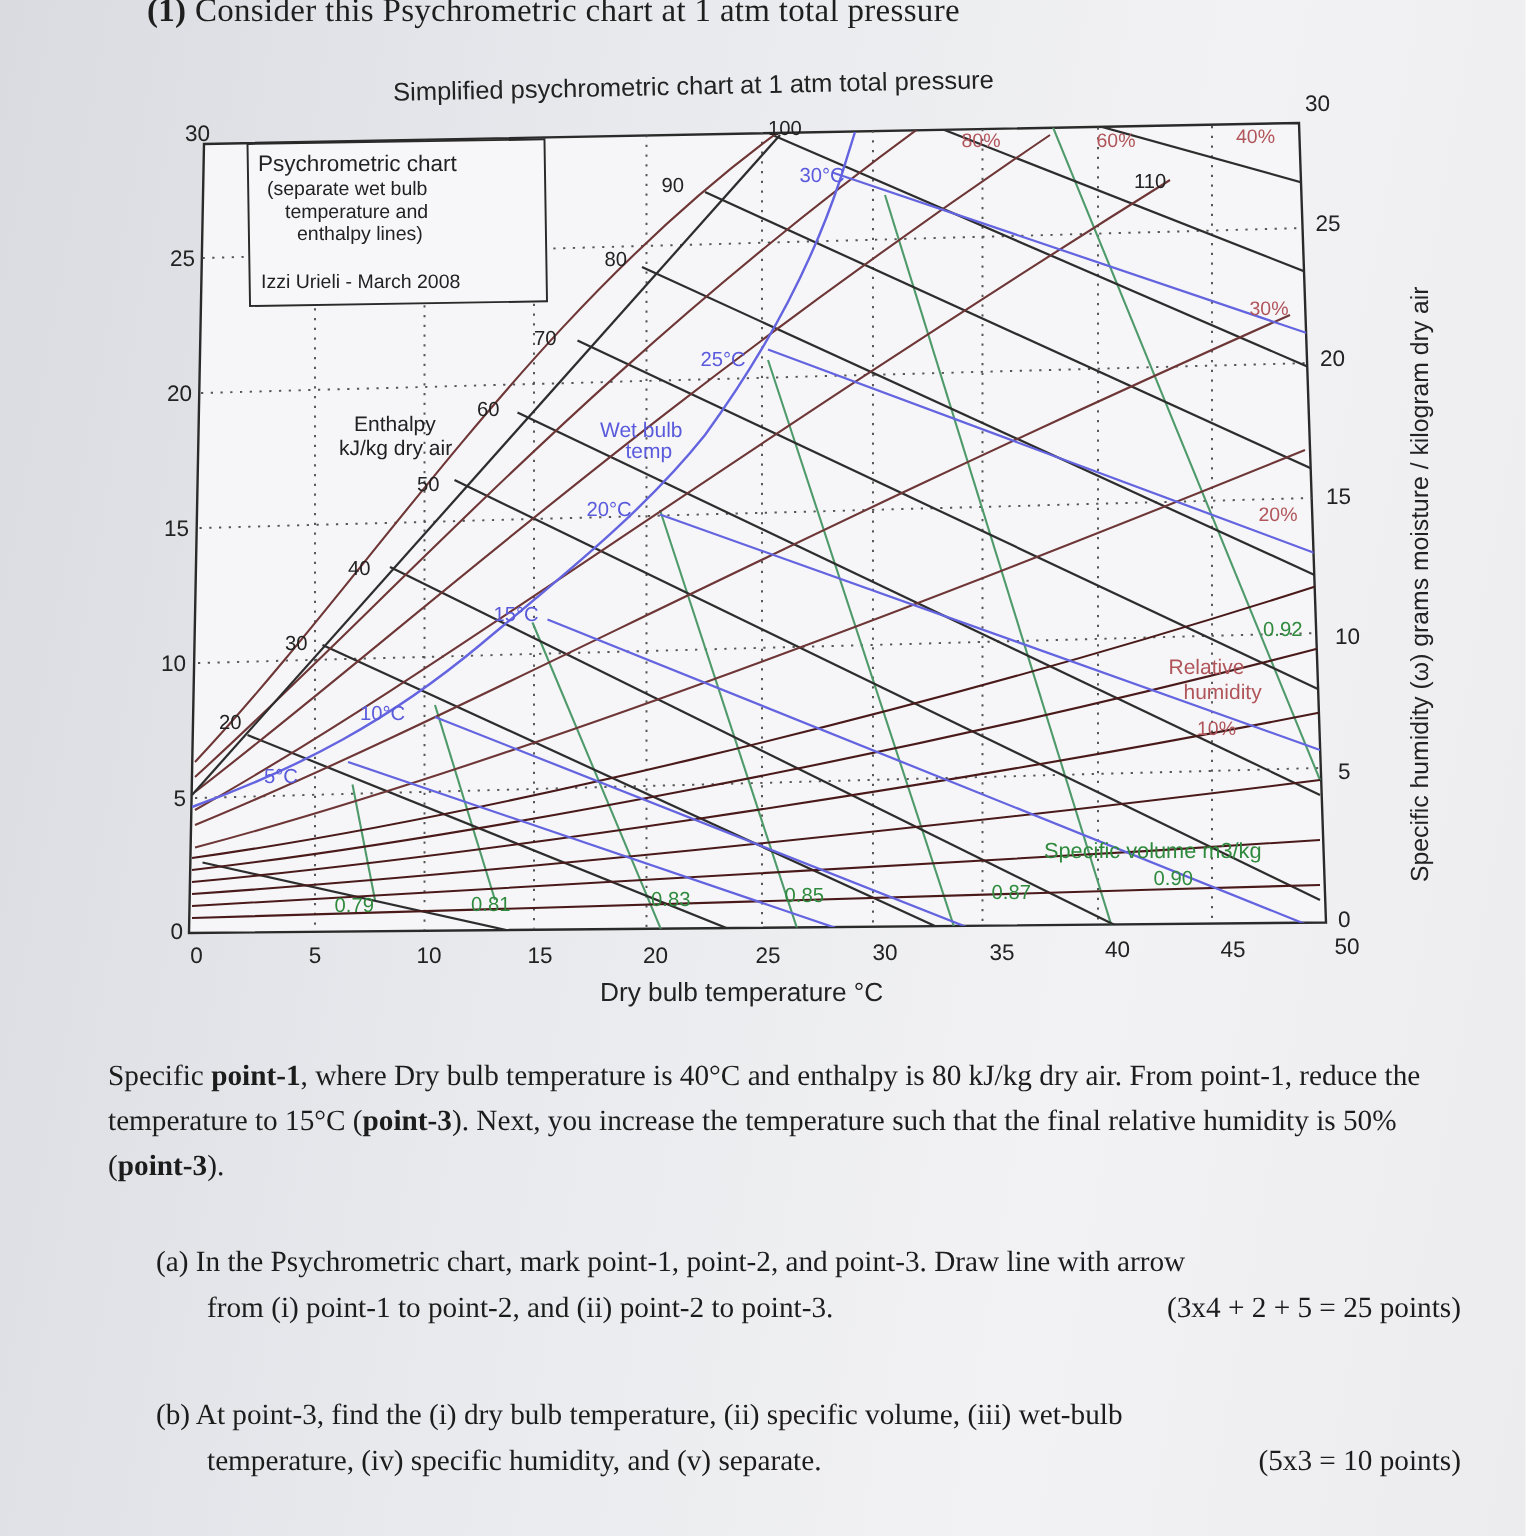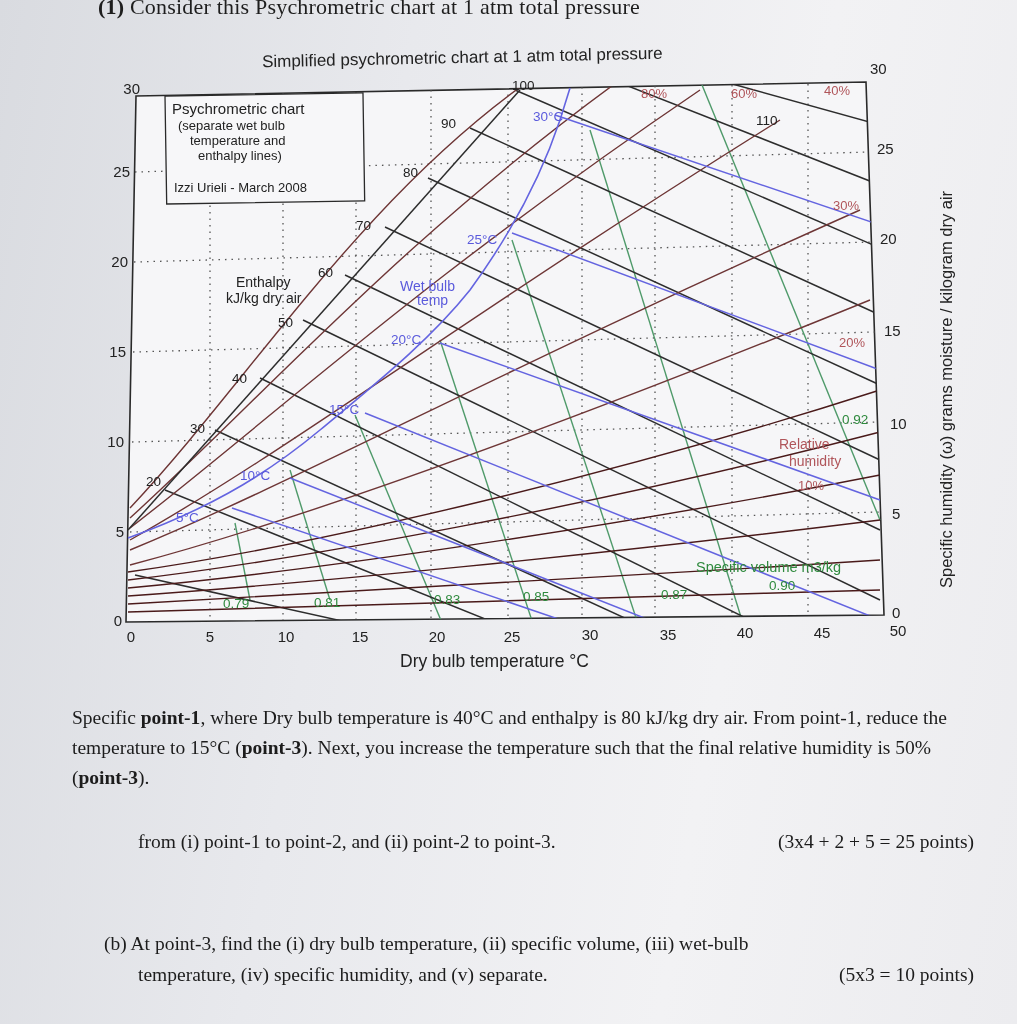--- a/index.html
+++ b/index.html
@@ -228,19 +228,20 @@
     <text x="842" y="424">0.92</text>
     <text x="696" y="572" font-size="14.5">Specific volume m3/kg</text>
   </g>
 </svg>
 
 <div class="problem">
   <span>Specific </span><b>point-1</b><span>, where Dry bulb temperature is 40°C and enthalpy is 80 kJ/kg dry air. From point-1, reduce the temperature to 15°C (</span><b>point-3</b><span>). Next, you increase the temperature such that the final relative humidity is 50% (</span><b>point-3</b><span>).</span>
 </div>
 
 <div class="part part-a">
+  <span>(a) In the Psychrometric chart, mark point-1, point-2, and point-3. Draw line with arrow</span>
   <span class="indent"><span>from (i) point-1 to point-2, and (ii) point-2 to point-3.</span><span class="pts">(3x4 + 2 + 5 = 25 points)</span></span>
 </div>
 
 <div class="part part-b">
   <span>(b) At point-3, find the (i) dry bulb temperature, (ii) specific volume, (iii) wet-bulb</span>
   <span class="indent"><span>temperature, (iv) specific humidity, and (v) separate.</span><span class="pts">(5x3 = 10 points)</span></span>
 </div>
 
 </body></html>

